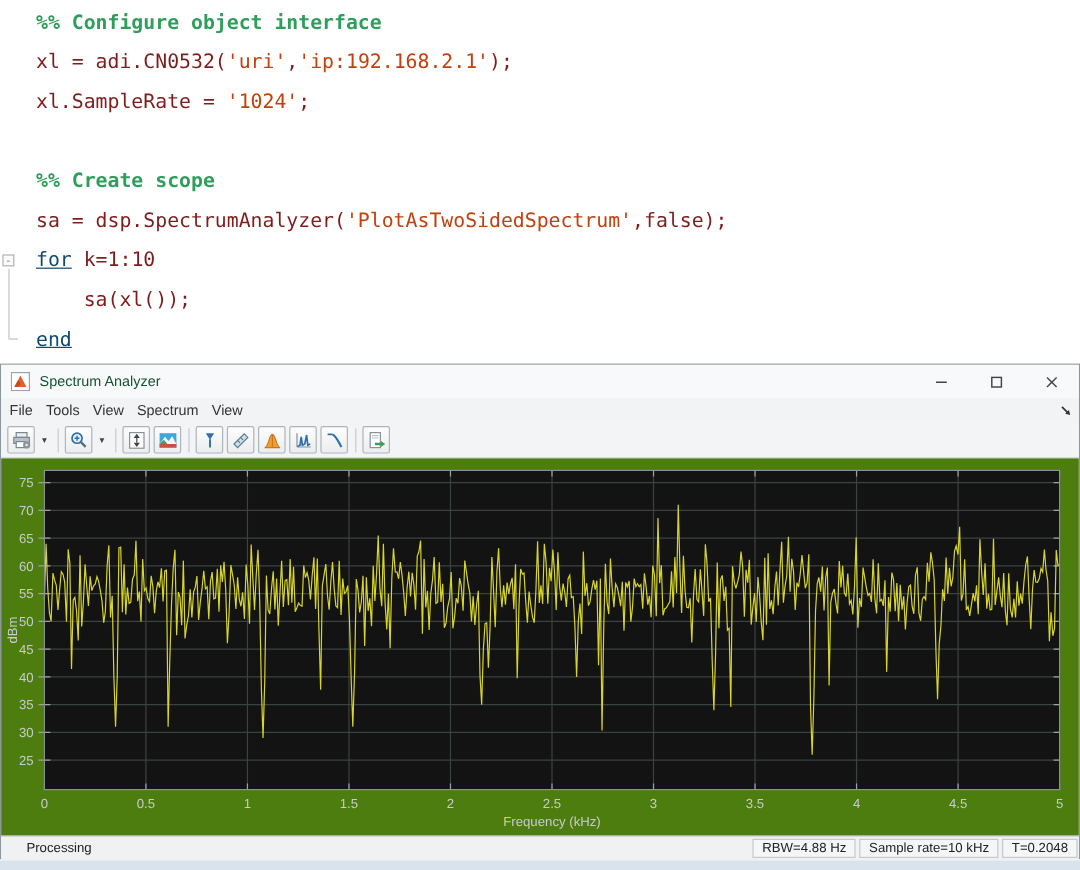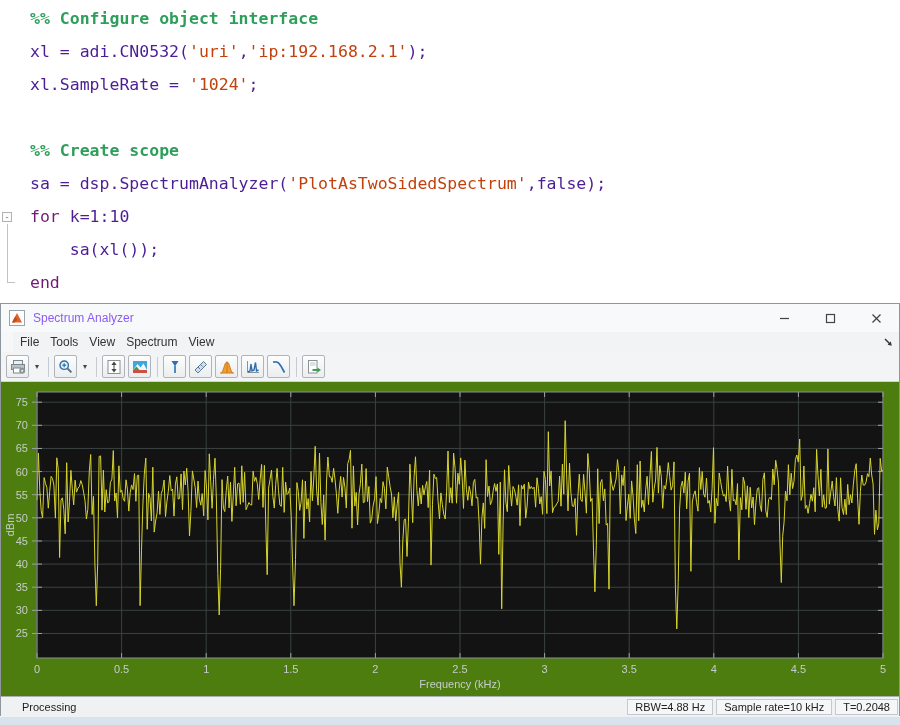--- a/index.html
+++ b/index.html
@@ -7,39 +7,39 @@
               font-family:"Liberation Sans", sans-serif; }
   .page { position:relative; width:900px; height:725px; background:#ffffff; }
 
   
   .code-area { position:absolute; left:0; top:0; width:900px; height:302px; background:#ffffff;border-radius:23px; }
   .code-lines { position:absolute; left:30px; top:2px; right:0;
                 font-family:"DejaVu Sans Mono", monospace; font-size:16.5px; line-height:33px;
                 white-space:pre; }
   .code-line { height:33px; }
   .tok-comment { color:#2e9e5b; font-weight:bold; }
-  .tok-keyword { color:#701a75; }
+  .tok-keyword { color:#0c4a6e;text-decoration:underline; }
   .tok-string  { color:#c2410c; }
-  .tok-plain   { color:#4c1d95; }
+  .tok-plain   { color:#7f1d1d; }
   .fold-box { position:absolute; left:2px; top:212px; width:10px; height:10px;
               border:1px solid #b2b2b2; background:#fbfbfb; color:#777;
               font:9px/8px "Liberation Sans",sans-serif; text-align:center; }
   .fold-line { position:absolute; left:7px; top:224px; width:1px; height:58px; background:#c2c2c2; }
   .fold-stub { position:absolute; left:7px; top:282px; width:8px; height:1px; background:#c2c2c2; }
 
   
   .app-window { position:absolute; left:0; top:303px; width:900px; height:413px;
                 border:1px solid #8f979e; background:#f6f7f8; }
   .titlebar { height:28px; background:#f8f9fa; display:flex; align-items:center; padding-left:8px; }
   .titlebar .win-icon { width:16px; height:16px; margin-right:8px; }
-  .titlebar .title-text { font-size:12px; color:#8b5cf6; flex:1 1 auto; }
+  .titlebar .title-text { font-size:12px; color:#14532d; flex:1 1 auto; }
   .win-controls { display:flex; height:28px; }
   .win-btn { width:46px; height:28px; display:flex; align-items:center; justify-content:center; }
 
-  .menubar { height:20px; background:#f2f3f4; display:flex; align-items:center; padding-left:7px; position:relative;margin-left:12px; }
+  .menubar { height:20px; background:#f2f3f4; display:flex; align-items:center; padding-left:7px; position:relative; }
   .menu-item { font-size:12px; color:#333; margin-right:11px; }
   .dock-icon { position:absolute; right:6px; top:5px; }
 
   .toolbar { height:30px; background:#f3f4f5; border-bottom:1px solid #cfd4d8;
              display:flex; align-items:center; padding-left:5px; }
   .tb-btn { width:23px; height:23px; border:1px solid #aeb4b9; border-radius:2px;
             background:linear-gradient(#fdfdfd,#ebedee); display:flex; align-items:center;
             justify-content:center; margin-right:3px; }
   .tb-drop { width:10px; height:23px; display:flex; align-items:center; justify-content:center;
              font-size:8px; color:#444; margin-right:3px; }

